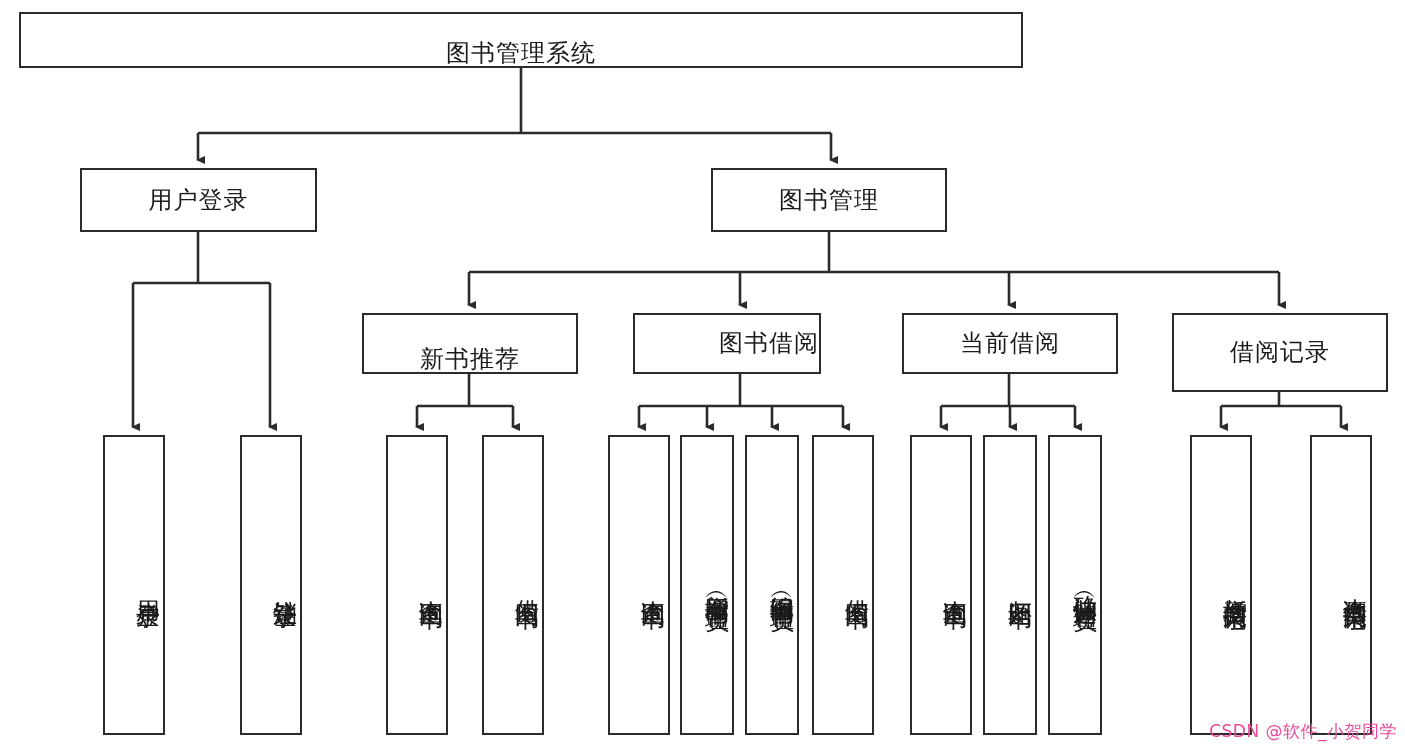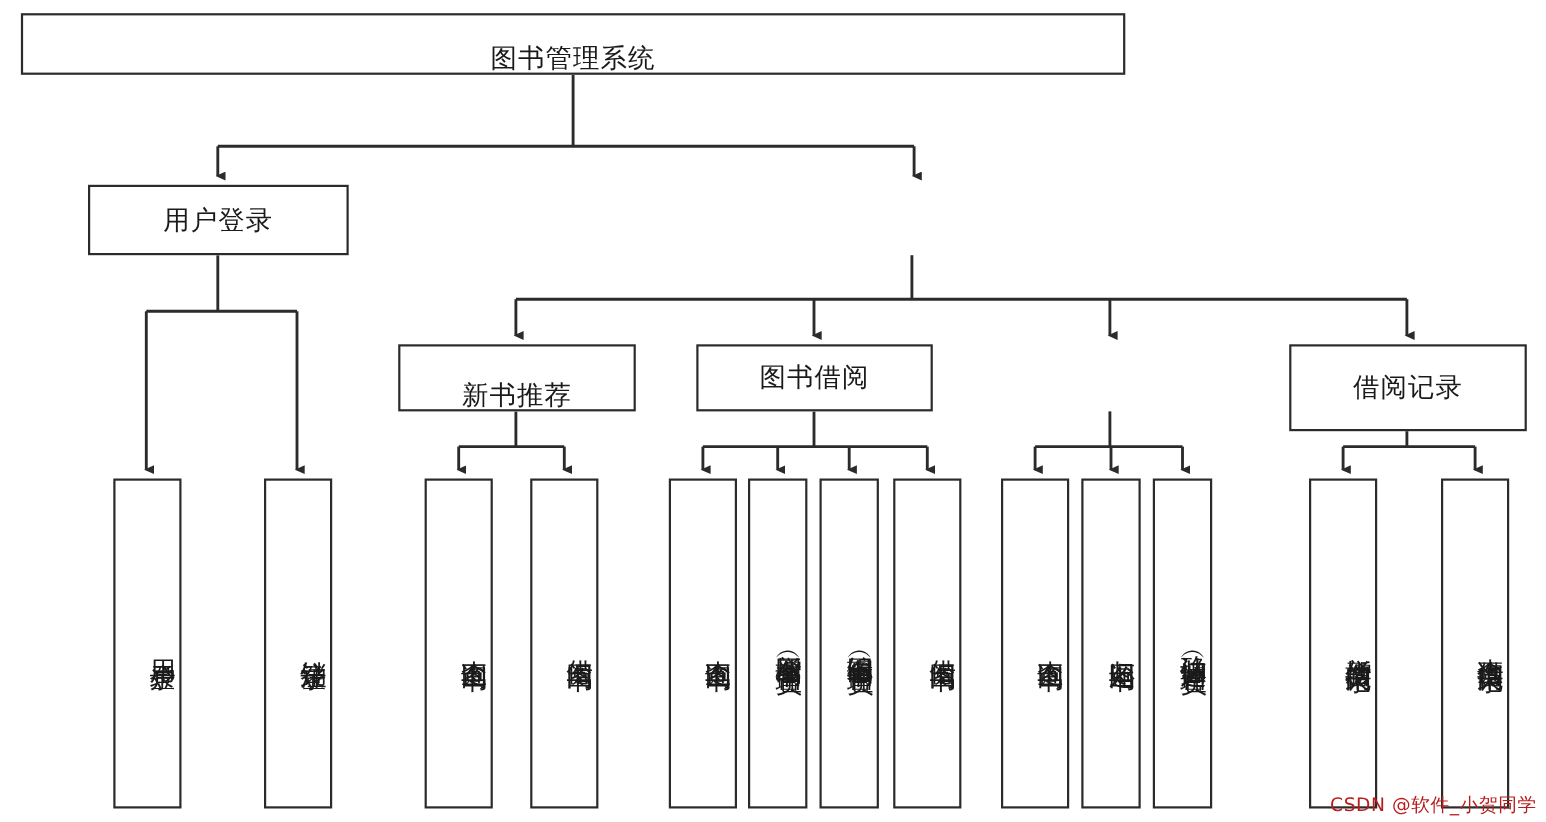--- a/index.html
+++ b/index.html
@@ -11,21 +11,21 @@
         justify-content:center;color:#1a1a1a;}
   .node.h{font-size:24px;line-height:1.1;letter-spacing:1px;}
   .node.v{writing-mode:vertical-rl;text-orientation:upright;
           font-size:24px;line-height:1.25;letter-spacing:2px;
           padding:14px 0;align-items:flex-start;justify-content:center;}
   .node.v .txt{writing-mode:vertical-rl;text-orientation:upright;
                white-space:normal;}
   #edges{position:absolute;left:0;top:0;width:1405px;height:747px;
          pointer-events:none;}
   #watermark{position:absolute;right:8px;bottom:4px;font-size:17px;
-             color:#b91c1c;letter-spacing:.5px;white-space:nowrap;margin-top:35px;}
+             color:#ec4899;letter-spacing:.5px;white-space:nowrap;margin-top:35px;}
 </style>
 </head>
 <body>
 
 <div id="canvas">
 
   <svg id="edges" viewBox="0 0 1405 747" xmlns="http://www.w3.org/2000/svg">
     <defs>
       <marker id="ah" markerWidth="10" markerHeight="10" refX="4" refY="7" orient="auto" markerUnits="userSpaceOnUse">
         <path d="M0,0 L8,0 L4,9 Z" fill="#2b2b2b"></path>
@@ -75,26 +75,32 @@
     </g>
   </svg>
 
   <div class="node h" id="n-root" style="left: 19px; top: 12px; width: 1004px; height: 56px; align-items: flex-end;">
     <span class="txt">图书管理系统</span>
   </div>
 
   <div class="node h" id="n-l2-0" style="left: 80px; top: 168px; width: 237px; height: 64px;">
     <span class="txt">用户登录</span>
   </div>
+  <div class="node h" id="n-l2-1" style="left: 711px; top: 168px; width: 236px; height: 64px;">
+    <span class="txt">图书管理</span>
+  </div>
 
   <div class="node h" id="n-l3-0" style="left: 362px; top: 313px; width: 216px; height: 61px; align-items: flex-end;">
     <span class="txt">新书推荐</span>
   </div>
-  <div class="node h" id="n-l3-1" style="left: 633px; top: 313px; width: 215px; height: 61px;">
+  <div class="node h" id="n-l3-1" style="left: 633px; top: 313px; width: 188px; height: 61px; justify-content: flex-end;">
     <span class="txt">图书借阅</span>
+  </div>
+  <div class="node h" id="n-l3-2" style="left: 902px; top: 313px; width: 216px; height: 61px;">
+    <span class="txt">当前借阅</span>
   </div>
   <div class="node h" id="n-l3-3" style="left: 1172px; top: 313px; width: 216px; height: 79px;">
     <span class="txt">借阅记录</span>
   </div>
 
   <div class="node v" id="n-lf-0" style="left: 103px; top: 435px; width: 62px; height: 300px;">
     <span class="txt">用户登录</span>
   </div>
   <div class="node v" id="n-lf-1" style="left: 240px; top: 435px; width: 62px; height: 300px;">
     <span class="txt">注销登录</span>

